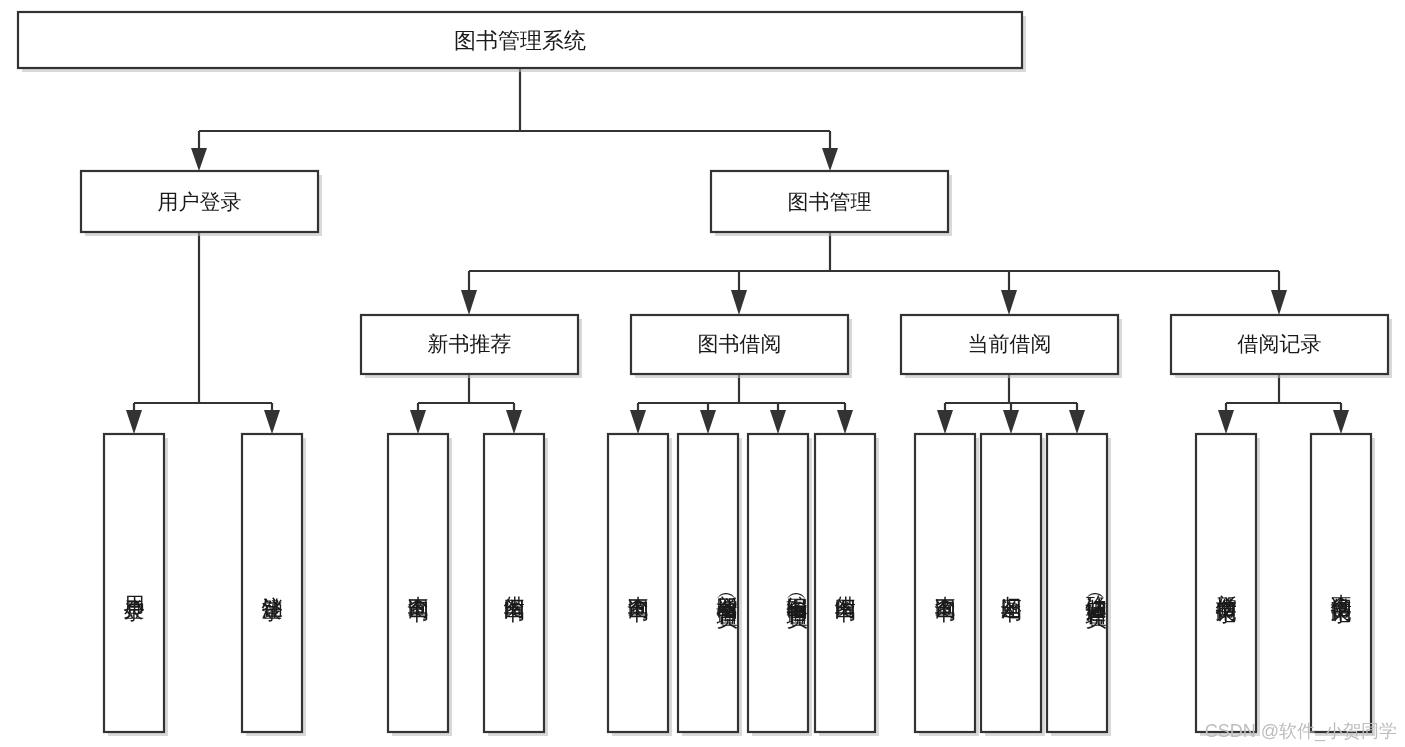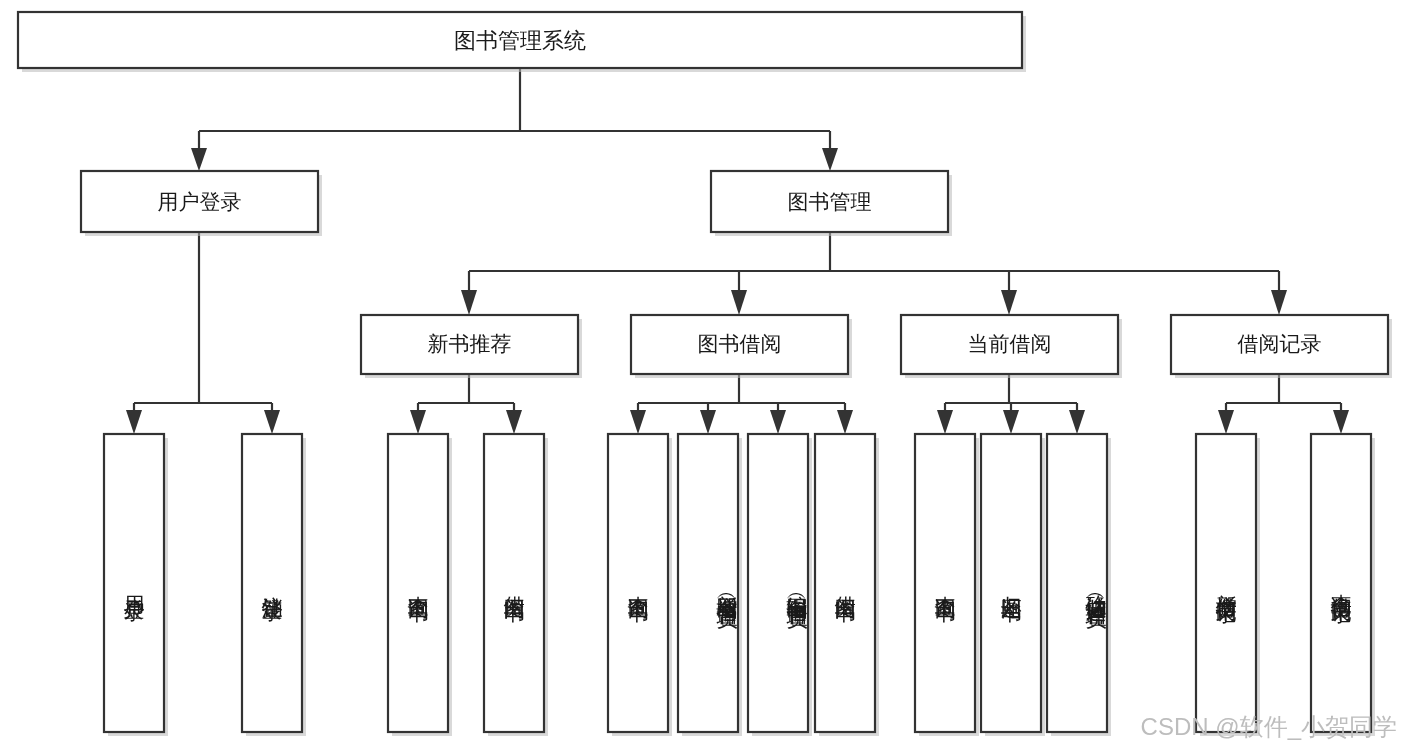--- a/index.html
+++ b/index.html
@@ -70,21 +70,21 @@
     justify-content: center;
     text-align: center;
     white-space: nowrap;
     pointer-events: none;
   }
   .watermark {
     position: absolute;
     right: 8px;
     bottom: 4px;
     font-family: "Liberation Sans", "DejaVu Sans", sans-serif;
-    font-size: 24px;
+    font-size: 18px;
     color: #bdbdbd;
     white-space: nowrap;
     user-select: none;
   }
 </style>
 </head>
 <body>
 
 <div id="diagram-root">
 

